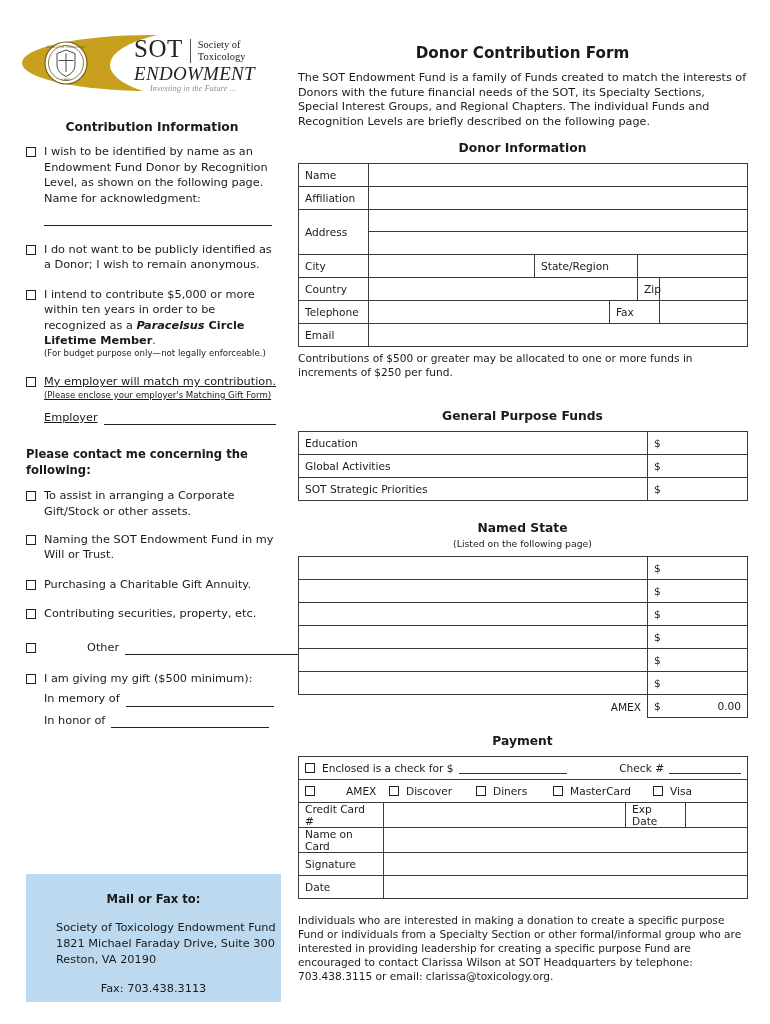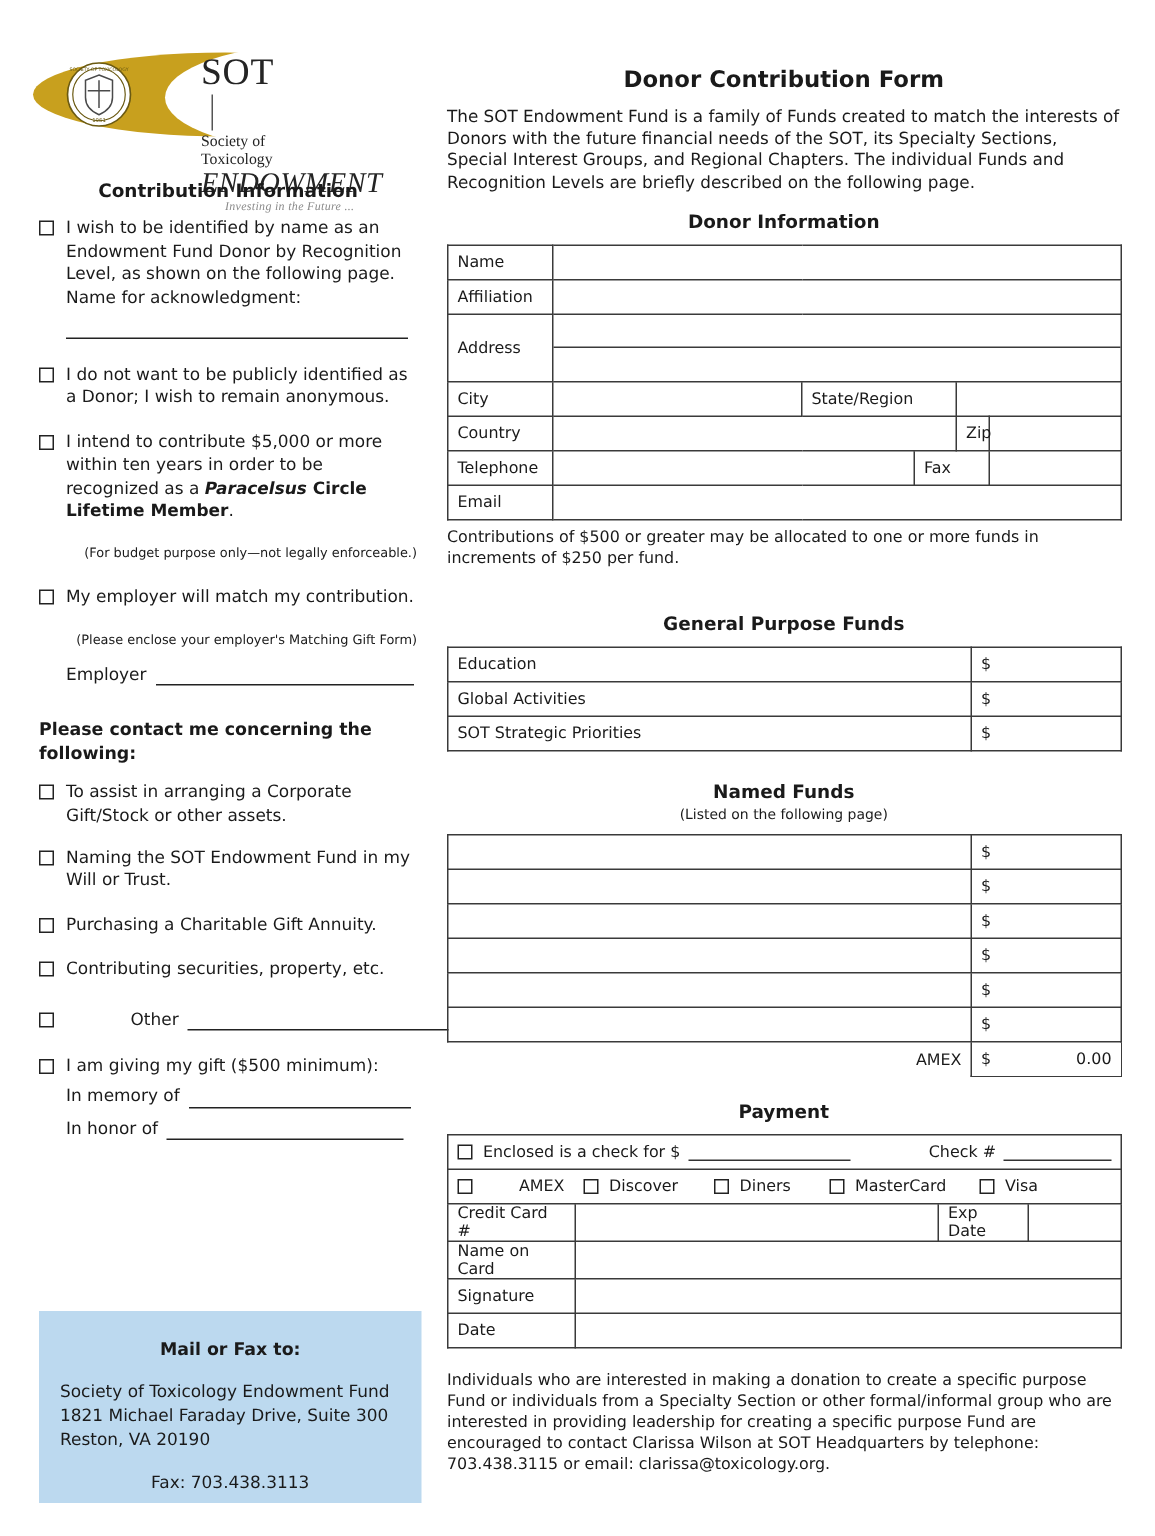--- a/index.html
+++ b/index.html
@@ -56,21 +56,20 @@
   }
   .logo-text {
     position: absolute;
     left: 112px;
     top: 4px;
     width: 170px;
   }
   .logo-sot-row {
     display: flex;
     align-items: flex-start;
-    flex-direction: column;
   }
   .logo-sot {
     font-family: "Liberation Serif", serif;
     font-size: 25px;
     letter-spacing: 0.5px;
     line-height: 24px;
     color: #242424;
   }
   .logo-divider {
     width: 1px;
@@ -131,22 +130,21 @@
     margin-top: 3px;
     margin-right: 8px;
     background: #fff;
   }
   .chk-body {
     flex: 1 1 auto;
   }
   .small-note {
     font-size: 8.6px;
     line-height: 11px;
-    margin-top: 16px;
-    text-align: right;
+    margin-top: 0px;
   }
   .rule {
     border-bottom: 1px solid #222;
     height: 1px;
   }
   .rule-wide {
     margin-top: 18px;
     margin-left: 0px;
     width: 228px;
   }
@@ -188,21 +186,21 @@
     box-sizing: border-box;
     padding-top: 17px;
   }
   .blue-title {
     font-weight: bold;
     font-size: 11.6px;
     margin-bottom: 13px;
   }
   .blue-addr {
     text-align: left;
-    padding-left: 14px;
+    padding-left: 30px;
   }
   .blue-fax {
     margin-top: 13px;
   }
 
   
   .right-col {
     position: absolute;
     left: 298px;
     top: 44px;
@@ -369,21 +367,21 @@
     </div>
 
     <div class="chk-row" style="margin-top:14px;">
       <div class="chk"></div>
       <div class="chk-body">
         <span>I intend to contribute $5,000 or more within ten years in order to be recognized as a </span><span class="bolditalic">Paracelsus</span><span class="bold"> Circle Lifetime Member</span><span>.</span>
         <div class="small-note">(For budget purpose only—not legally enforceable.)</div>
       </div>
     </div>
 
-    <div class="chk-row" style="margin-top:15px;">
+    <div class="chk-row" style="margin-top:15px;text-decoration:underline;">
       <div class="chk"></div>
       <div class="chk-body">
         <span>My employer will match my contribution.</span>
         <div class="small-note">(Please enclose your employer's Matching Gift Form)</div>
         <div class="field-line-row" style="padding-left:0; margin-top:9px;">
           <span class="lbl">Employer</span>
           <span class="inline-fill" style="width:172px; margin-left:6px;"></span>
         </div>
       </div>
     </div>
@@ -517,21 +515,21 @@
           <td>$</td>
         </tr>
         <tr>
           <td>SOT Strategic Priorities</td>
           <td>$</td>
         </tr>
       </tbody>
     </table>
 
     <div class="sp-20"></div>
-    <div class="sec-title">Named Funds</div>
+    <div class="sec-title">Named State</div>
     <div class="sec-sub">(Listed on the following page)</div>
 
     <table class="frm">
       <colgroup>
           <col style="width:349px">
           <col style="width:100px">
         </colgroup>
       <tbody>
         <tr>
           <td></td>

